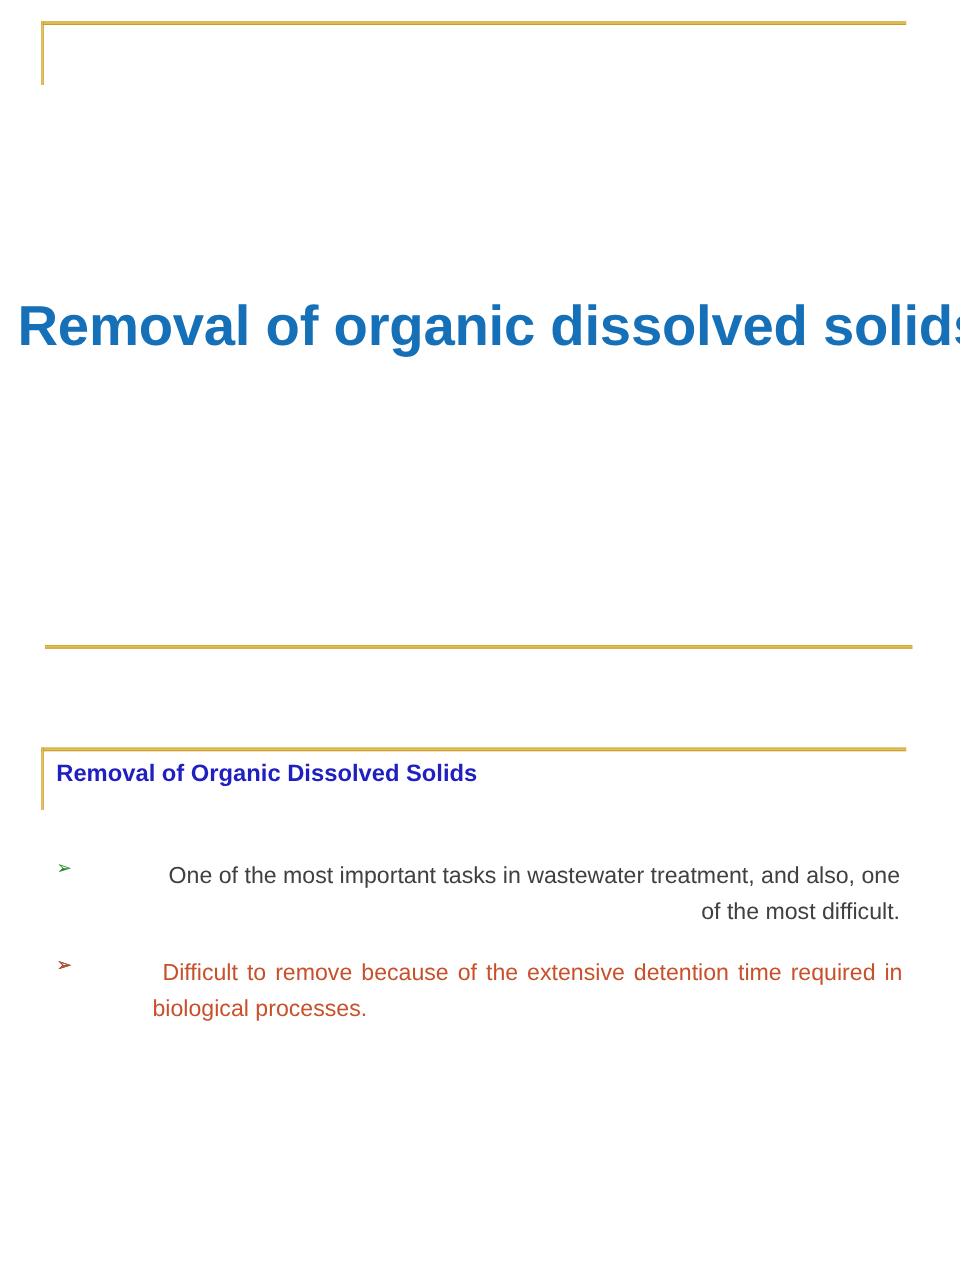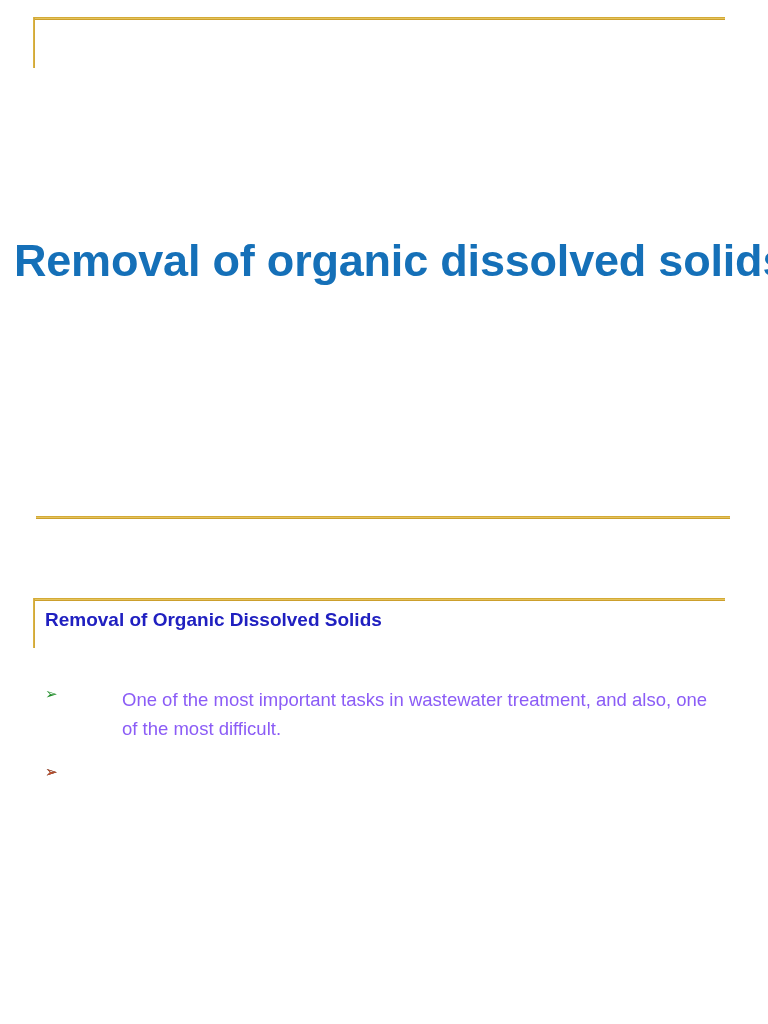--- a/index.html
+++ b/index.html
@@ -126,22 +126,22 @@
     font-size: 18.5px;
     line-height: 1.57;
     text-align: justify;
     text-justify: inter-word;
   }
 
   
   .bullet-1 .bullet-text {
     margin-left: 122px;
     margin-right: 48px;
-    color: #8b5cf6;
-    text-align: left;
+    color: #404040;
+    text-align: right;
     text-indent: 0;
   }
   .bullet-1 .bullet-marker { color: #1e8c28; }
 
   
   .bullet-2 .bullet-text {
     margin-left: 45px;
     margin-right: 78px;
     color: #111111;
     text-indent: 82px;
@@ -183,16 +183,17 @@
       <span class="bullet-marker">➢</span>
       <span class="bullet-text">One of the most important tasks in wastewater treatment, and also, one of the most difficult.</span>
     </div>
 
     <div class="bullet-row bullet-2">
       <span class="bullet-marker">➢</span>
     </div>
 
     <div class="bullet-row bullet-3">
       <span class="bullet-marker">➢</span>
+      <span class="bullet-text">Difficult to remove because of the extensive detention time required in biological processes.</span>
     </div>
 
   </div>
 </div>
 
 </body></html>

